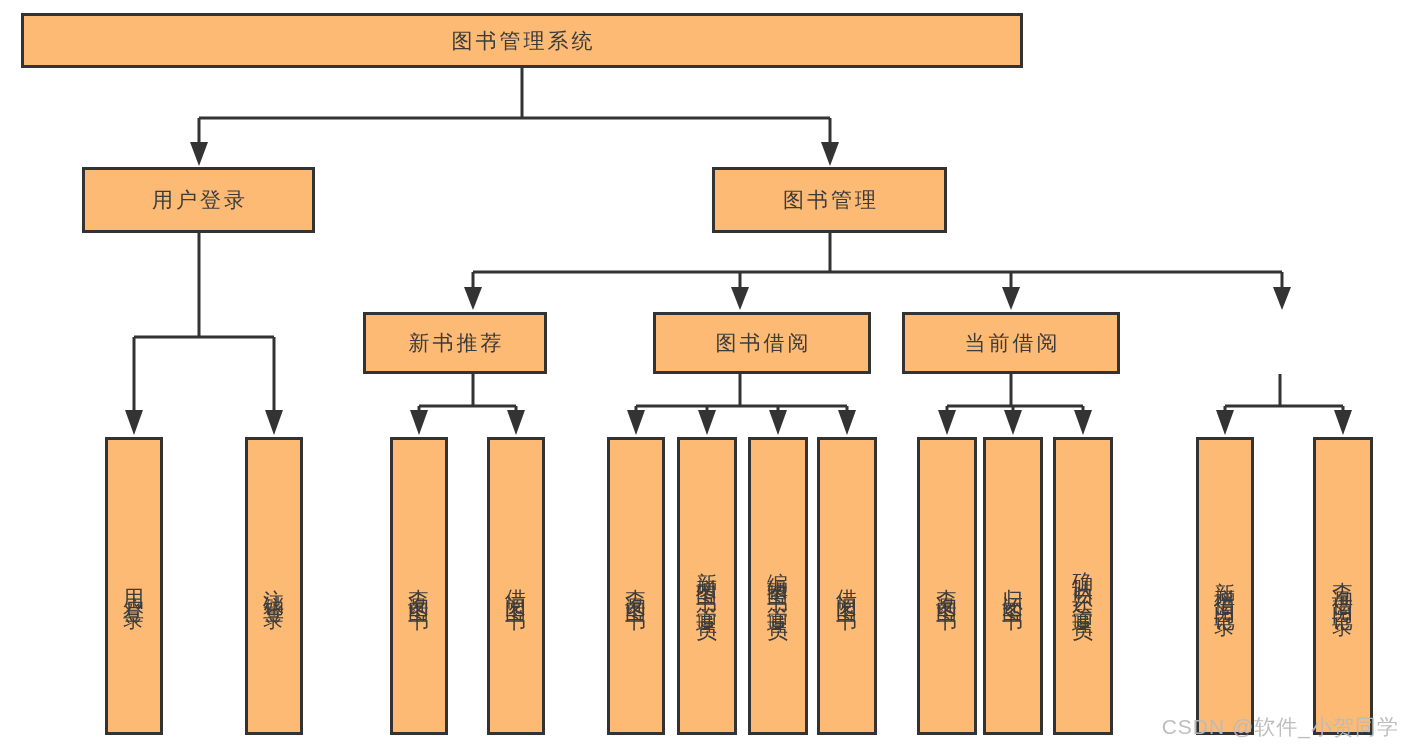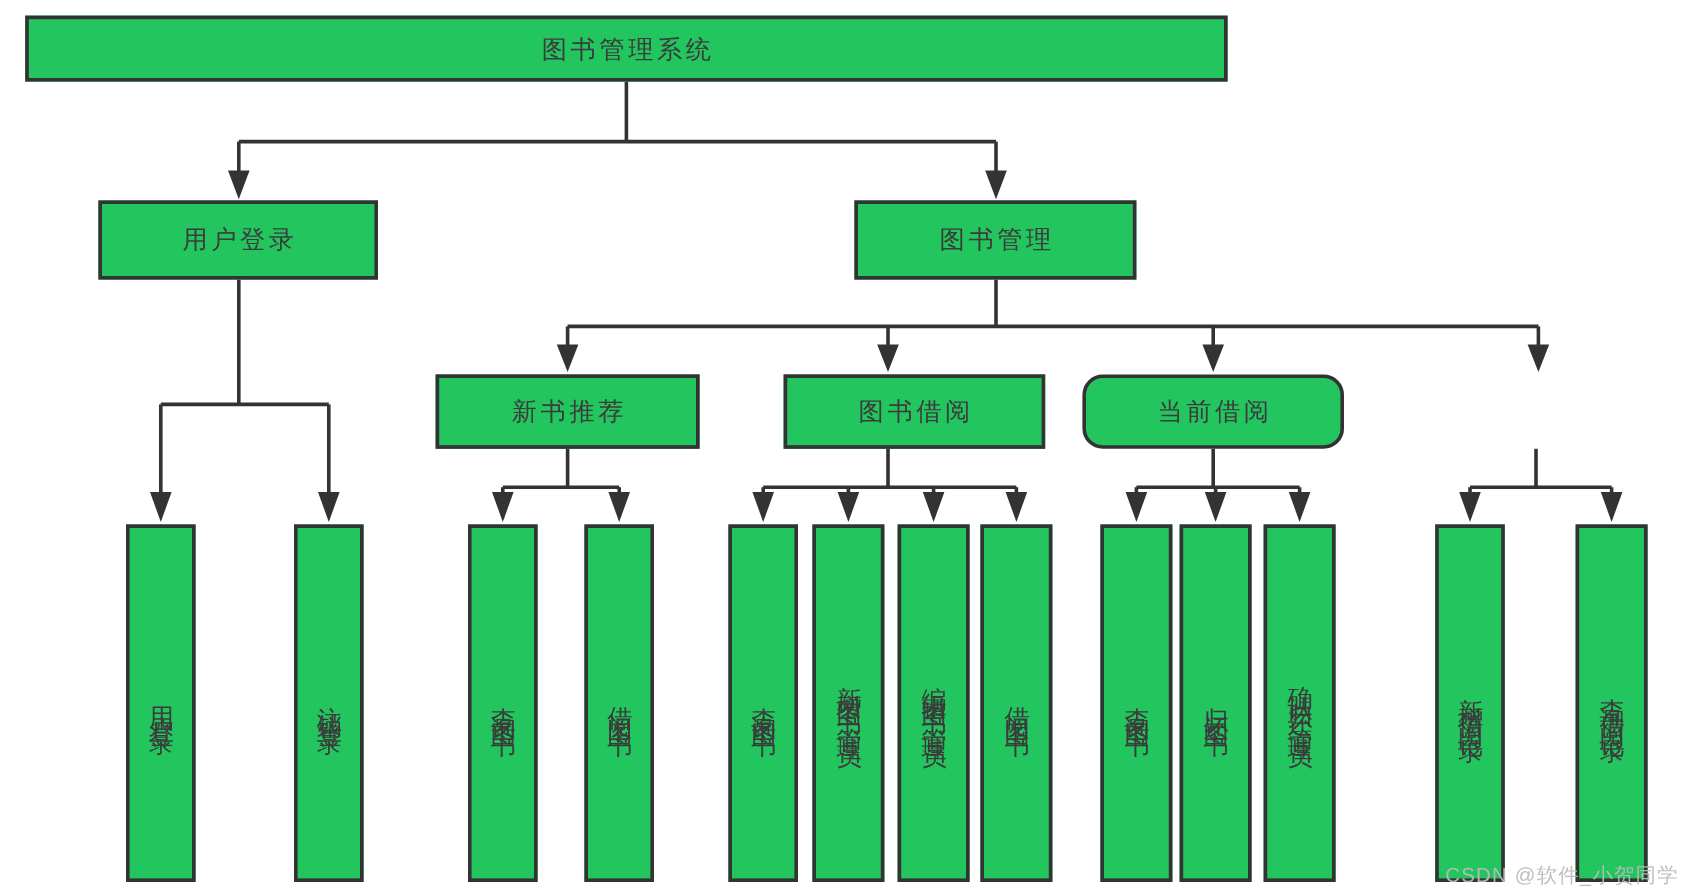--- a/index.html
+++ b/index.html
@@ -12,21 +12,21 @@
     position: relative;
     width: 1405px; height: 747px;
     background: #ffffff;
   }
   #connectors {
     position: absolute; left: 0; top: 0; width: 1405px; height: 747px;
     z-index: 1;
   }
   .node {
     position: absolute;
-    background: #22c55e;
+    background: #fdba74;
     border: 3px solid #333333;
     color: #3b3b3b;
     display: flex; align-items: center; justify-content: center;
     z-index: 2;
   }
   .hbox {
     font-size: 21px;
     letter-spacing: 3px;
     text-indent: 3px;
     white-space: nowrap;
@@ -38,43 +38,43 @@
     letter-spacing: 7px;
     line-height: 1;
     white-space: nowrap;
   }
   
   #n-root { left: 21px; top: 13px; width: 1002px; height: 55px; }
   
   #n-user-login { left: 82px;  top: 167px; width: 233px; height: 66px; }
   #n-book-mgmt  { left: 712px; top: 167px; width: 235px; height: 66px; font-family: Liberation Mono, monospace; }
   
-  #n-sec0 { left: 363px;  top: 312px; width: 220px; height: 62px; text-align: center; }
+  #n-sec0 { left: 363px;  top: 312px; width: 184px; height: 62px; text-align: center; }
   #n-sec1 { left: 631px;  top: 312px; width: 218px; height: 62px; margin-left: 22px; }
-  #n-sec2 { left: 902px;  top: 312px; width: 218px; height: 62px; border-radius: 17px; }
+  #n-sec2 { left: 902px;  top: 312px; width: 218px; height: 62px; }
   #n-sec3 { left: 1173px; top: 312px; width: 218px; height: 62px; }
   
   .leaf { top: 437px; height: 298px; }
   #n-a0 { left: 105px;  width: 58px; }
   #n-a1 { left: 245px;  width: 58px; }
   #n-b0 { left: 390px;  width: 58px; }
   #n-b1 { left: 487px;  width: 58px; }
   #n-c0 { left: 607px;  width: 58px; }
   #n-c1 { left: 677px;  width: 60px; }
   #n-c2 { left: 748px;  width: 60px; }
   #n-c3 { left: 817px;  width: 60px; }
   #n-d0 { left: 917px;  width: 60px; }
   #n-d1 { left: 983px;  width: 60px; }
   #n-d2 { left: 1053px; width: 60px; }
   #n-e0 { left: 1196px; width: 58px; }
   #n-e1 { left: 1313px; width: 60px; }
   #watermark {
     position: absolute;
     right: 6px; bottom: 6px;
-    font-size: 17px;
+    font-size: 21px;
     letter-spacing: 1px;
     color: rgba(187, 187, 187, 0.95);
     z-index: 3;
     white-space: nowrap;
   }
 </style>
 </head>
 <body>
 
 <div id="canvas">

